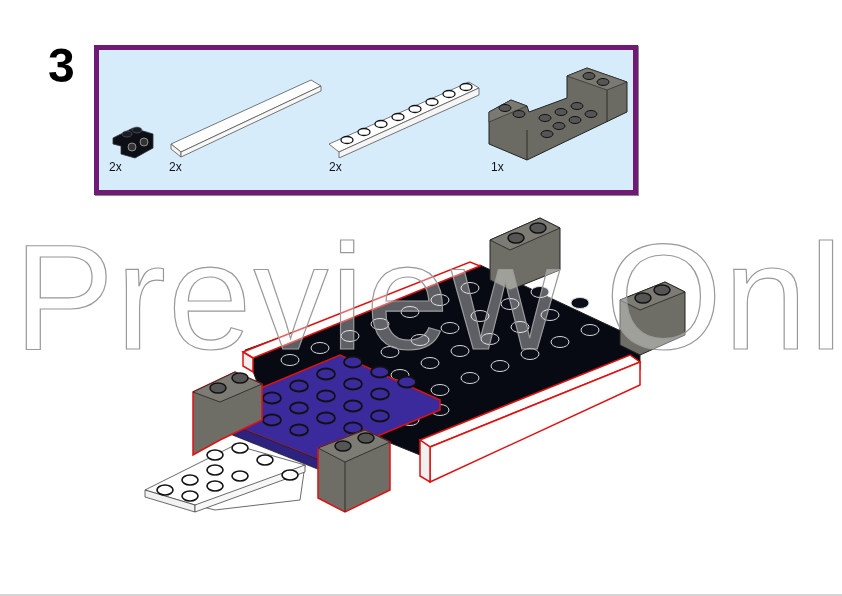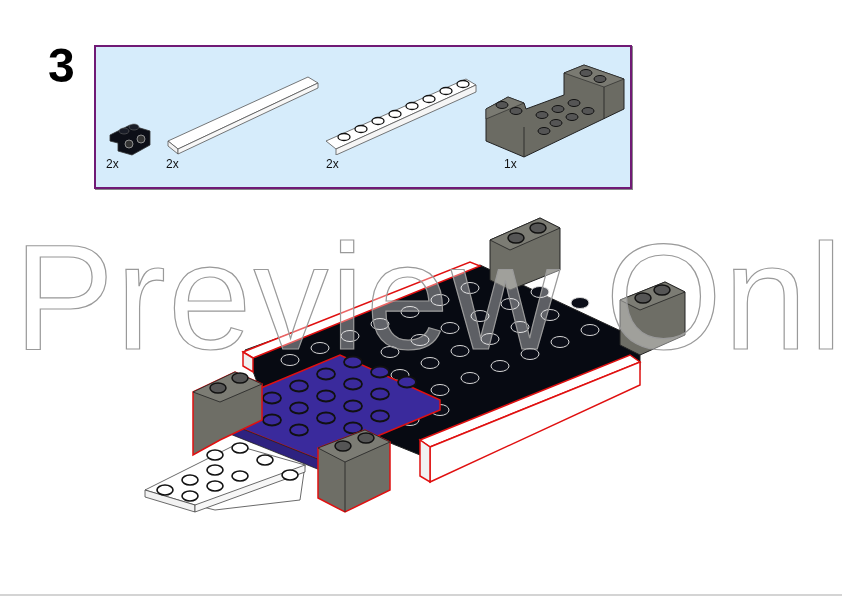--- a/index.html
+++ b/index.html
@@ -1,18 +1,18 @@
 <!DOCTYPE html>
 <html><head>
   <meta charset="utf-8">
   <style>
     html, body { margin: 0; padding: 0; background: #ffffff; }
     body { width: 842px; height: 596px; position: relative; overflow: hidden; font-family: "Liberation Sans", sans-serif; }
     .step-number { position: absolute; left: 48px; top: 42px; font-size: 48px; font-weight: bold; color: #000; line-height: 1; font-family: "Liberation Sans", sans-serif; }
-    .parts-box { position: absolute; left: 94px; top: 45px; width: 534px; height: 140px; background: #d6ecfb; border: 2px solid #701a75; box-shadow: 1px 1px 0 #888; }
+    .parts-box { position: absolute; left: 94px; top: 45px; width: 534px; height: 140px; background: #d6ecfb; border: 5px solid #701a75; box-shadow: 1px 1px 0 #888; }
     .part { position: absolute; }
     .qty { position: absolute; font-size: 12px; color: #111; font-family: "Liberation Sans", sans-serif; }
     .main-model { position: absolute; left: 0; top: 200px; width: 842px; height: 330px; }
     .watermark { position: absolute; left: 14px; top: 222px; font-size: 150px; font-family: "Liberation Sans", sans-serif; color: rgba(255,255,255,0.35); -webkit-text-stroke: 1.2px #9a9a9a; letter-spacing: 2px; line-height: 1; white-space: nowrap; pointer-events: none; }
     .footer-line { position: absolute; left: 0; bottom: 0; width: 842px; height: 2px; background: #d4d4d4; }
   </style>
 </head>
 <body>
 
 <div class="step-number">3</div>
@@ -72,21 +72,21 @@
         <ellipse cx="58" cy="56" rx="6" ry="3.5"></ellipse>
         <ellipse cx="74" cy="50" rx="6" ry="3.5"></ellipse>
         <ellipse cx="90" cy="44" rx="6" ry="3.5"></ellipse>
         <ellipse cx="72" cy="64" rx="6" ry="3.5"></ellipse>
         <ellipse cx="88" cy="58" rx="6" ry="3.5"></ellipse>
         <ellipse cx="104" cy="52" rx="6" ry="3.5"></ellipse>
         <ellipse cx="60" cy="72" rx="6" ry="3.5"></ellipse>
       </g>
     </svg>
   </div>
-  <span class="qty" style="left:392px; top:110px;margin-left:16px;">1x</span>
+  <span class="qty" style="left:392px; top:110px;">1x</span>
 </div>
 
 <div class="main-model">
   <svg width="842" height="330" viewBox="0 200 842 330">
 
     <polygon points="145,490 235,445 305,465 300,500 215,510 195,505" fill="#ffffff" stroke="#444" stroke-width="0.8"></polygon>
     <polygon points="145,490 195,505 195,512 145,497" fill="#f2f2f2" stroke="#444" stroke-width="0.8"></polygon>
     <polygon points="195,505 305,465 305,472 195,512" fill="#f7f7f7" stroke="#444" stroke-width="0.8"></polygon>
     <g fill="#fff" stroke="#111" stroke-width="1.6">
       <ellipse cx="165" cy="490" rx="8" ry="5"></ellipse>

